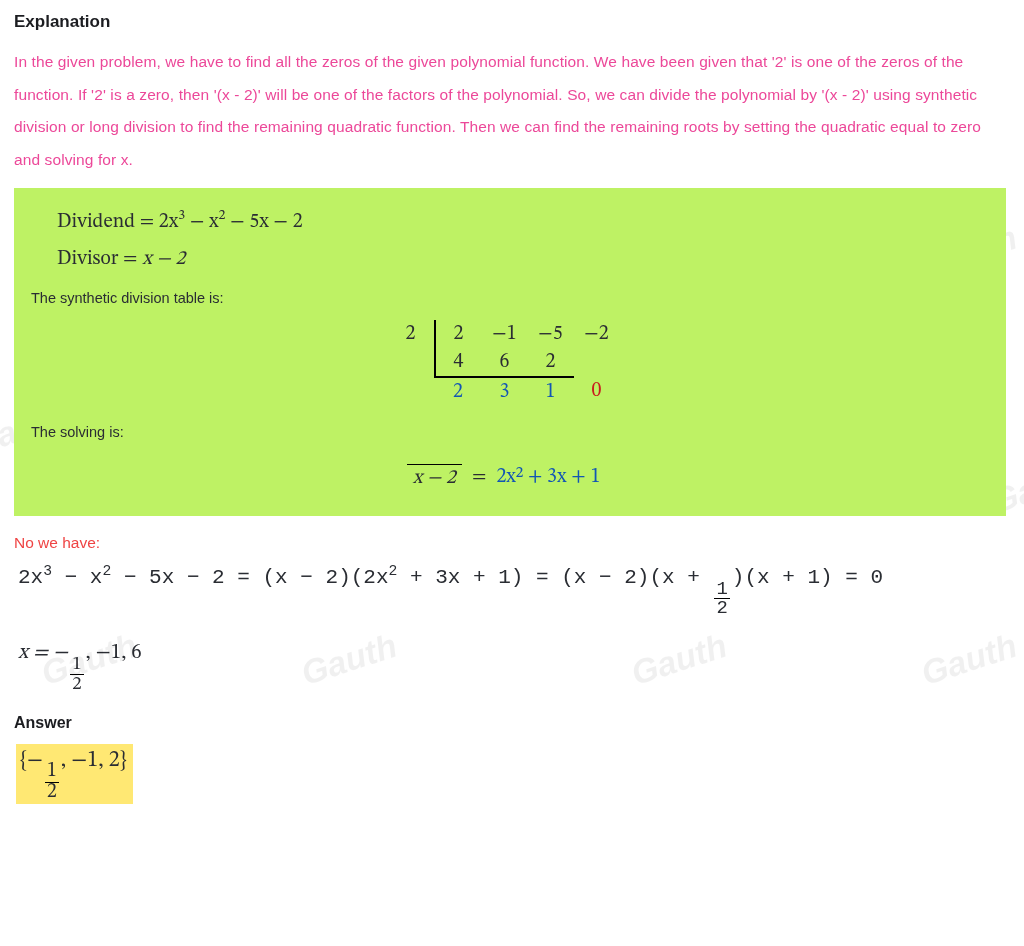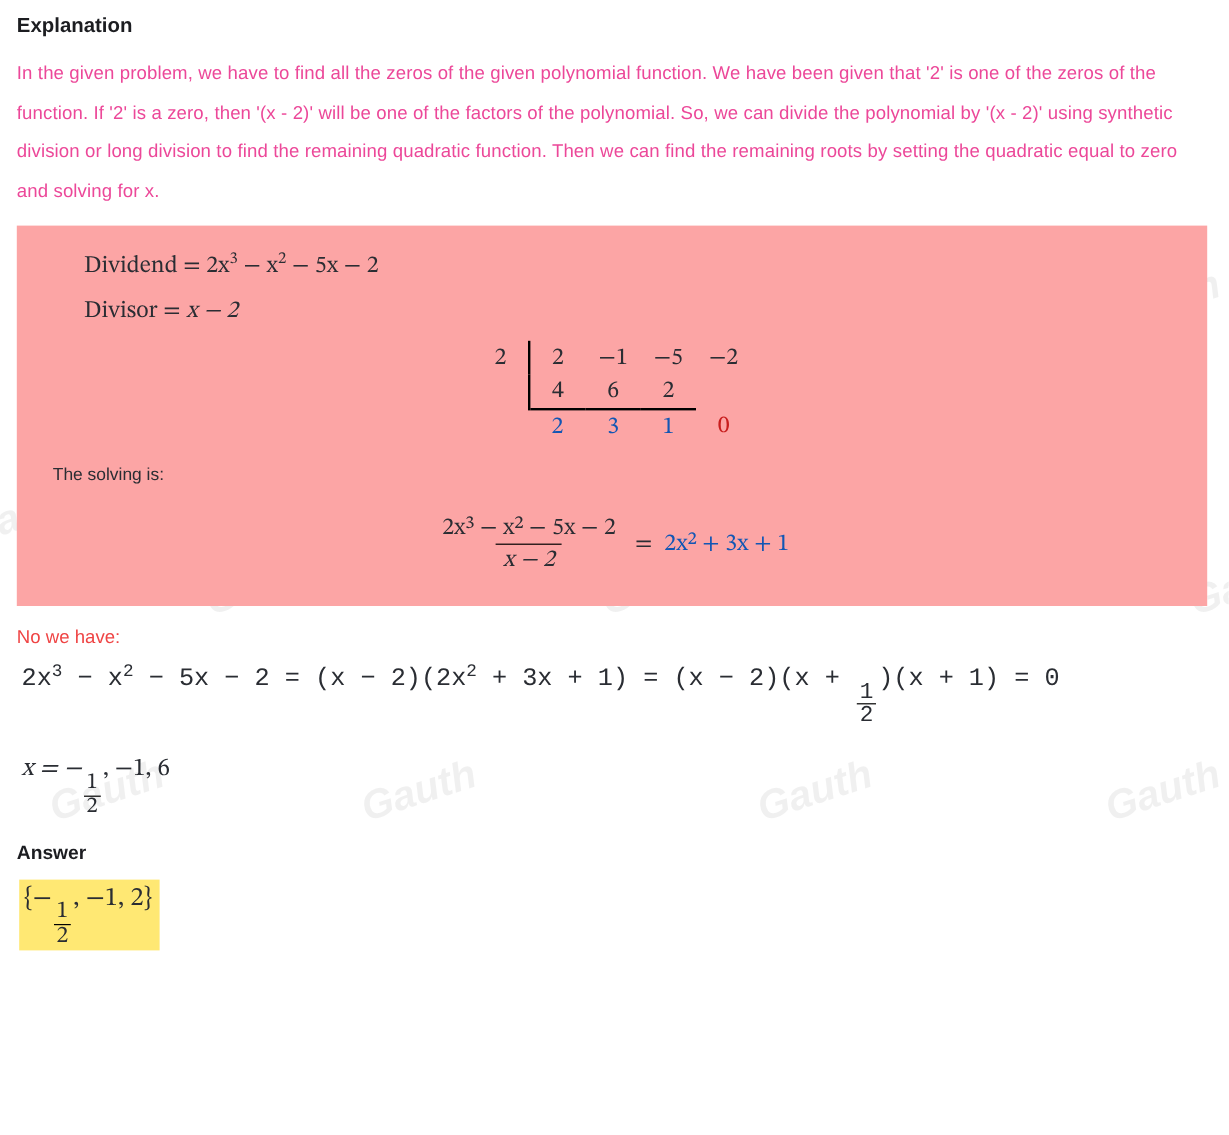--- a/index.html
+++ b/index.html
@@ -20,22 +20,22 @@
     margin: 0 0 14px 0;
   }
   .explain-p {
     color: #ec4899;
     line-height: 2.1;
     font-size: 15.5px;
     margin: 0 0 12px 0;
     letter-spacing: 0.1px;
   }
   .bluebox {
-    background: #fca5a5;
-    padding: 18px 16px 26px 16px;
+    background: #bef264;
+    padding: 18px 16px 26px 3px;
     margin: 8px 0 18px 0;
     position: relative;
   }
   .mathline {
     font-family: "Cambria Math", "STIX Two Math", "Times New Roman", serif;
     font-size: 20px;
     margin-left: 40px;
     margin-top: 4px;
     margin-bottom: 12px;
   }
@@ -174,20 +174,21 @@
     <span>
       <span>2x</span><sup>3</sup><span> − x</span><sup>2</sup><span> − 5x − 2</span>
     </span>
   </div>
 
   <div class="mathline" style="margin-top:12px;">
     <span>Divisor =</span>
     <span style="font-style:italic;">x − 2</span>
   </div>
 
+  <div class="note">The synthetic division table is:</div>
 
   <div class="syn-wrap">
     <table class="syn">
       <tbody>
           <tr>
         <td class="pivot">2</td>
         <td>2</td>
         <td>−1</td>
         <td>−5</td>
         <td>−2</td>
@@ -219,21 +220,20 @@
     table.syn tr:nth-child(2) td:nth-child(1){ }
     table.syn tr:nth-child(2) { }
     
   </style>
 
   <div class="note">The solving is:</div>
 
   <div class="sol-wrap">
     <div class="frac-eq">
       <span class="frac">
-        <span class="num">2x³ − x² − 5x − 2</span>
         <span class="den" style="font-style:italic;">x − 2</span>
       </span>
       <span> = </span>
       <span class="blue">2x² + 3x + 1</span>
     </div>
   </div>
 
 </div>
 
 <div style="font-size:15.5px; color:#ef4444; margin:4px 0 14px 0;">No we have:</div>

